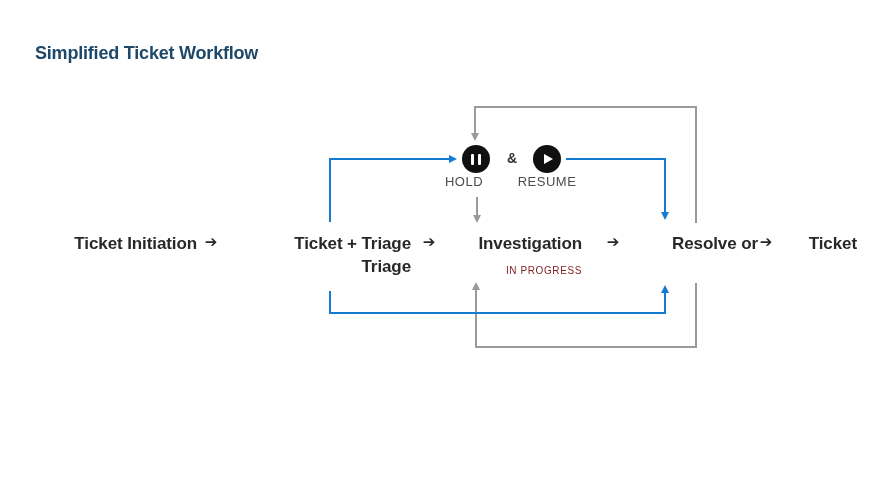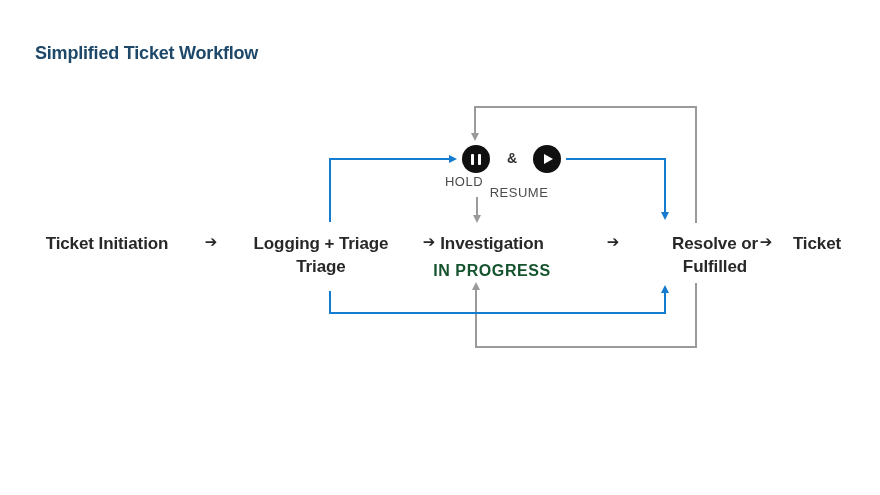--- a/index.html
+++ b/index.html
@@ -39,26 +39,26 @@
   .gray-head  { fill: #9a9a9a; }
   .blue-head  { fill: #147bd1; }
 
   .step {
     top: 232px;
     font-size: 17px;
     font-weight: 700;
     color: #282828;
     line-height: 23px;
     letter-spacing: -0.1px;
-    text-align: center;
+    text-align: right;
   }
   .step .status {
-    font-size: 16px;
-    font-weight: 700;
-    color: #14532d;
+    font-size: 10px;
+    font-weight: 400;
+    color: #7f1d1d;
     letter-spacing: 0.6px;
     margin-top: 4px;
   }
   #step-resolve { text-align: center; }
 
   .flow-arrow {
     top: 233px;
     width: 28px;
     text-align: center;
     font-size: 15px;
@@ -156,45 +156,44 @@
     <span class="pause-glyph">
       <span class="bar"></span>
         <span class="bar"></span>
     </span>
   </div>
   <div id="amp-separator" class="abs">&amp;</div>
   <div class="circle-icon abs" style="left:533px;">
     <span class="play-glyph"></span>
   </div>
   <div class="icon-label abs" style="left:436px; width:56px;">HOLD</div>
-  <div class="icon-label abs" style="left:484px; width:70px;margin-top:11px;">RESUME</div>
+  <div class="icon-label abs" style="left:512px; width:70px;">RESUME</div>
 
   <div class="step abs" style="left:17px; width:180px;">
     <div>Ticket Initiation</div>
   </div>
 
   <div class="flow-arrow abs" style="left:197px;">➔</div>
 
   <div class="step abs" style="left:231px; width:180px;">
-    <div>Logging + Triage</div>
+    <div>Ticket + Triage</div>
     <div>Triage</div>
   </div>
 
   <div class="flow-arrow abs" style="left:415px;">➔</div>
 
   <div class="step abs" style="left:402px; width:180px;">
     <div>Investigation</div>
     <div class="status">IN PROGRESS</div>
   </div>
 
   <div class="flow-arrow abs" style="left:599px;">➔</div>
 
   <div id="step-resolve" class="step abs" style="left:645px; width:140px;">
     <div>Resolve or</div>
-    <div>Fulfilled</div>
   </div>
 
   <div class="flow-arrow abs" style="left:752px;">➔</div>
 
   <div class="step abs" style="left:777px; width:80px;">
     <div>Ticket</div>
   </div>
 
 </div>
 

